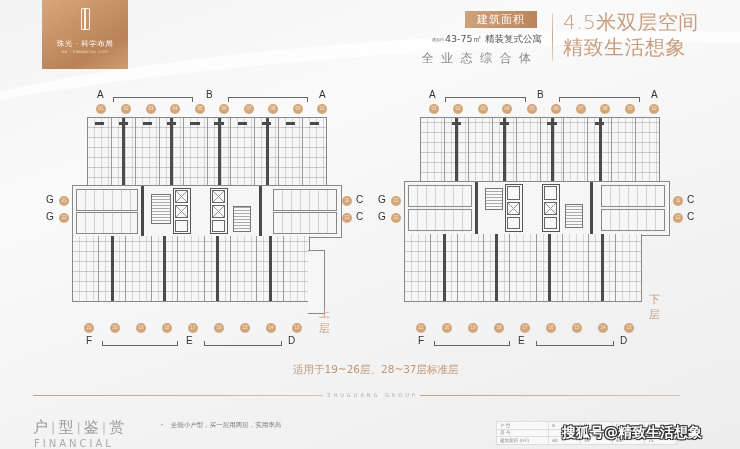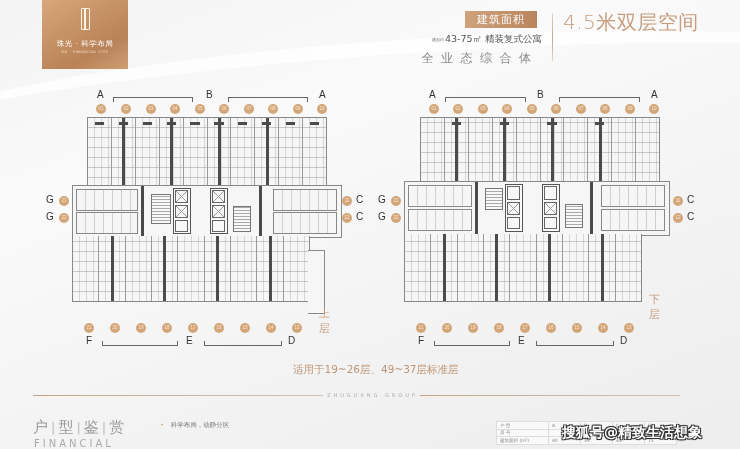--- a/index.html
+++ b/index.html
@@ -134,20 +134,21 @@
 </div>
 
 <div class="tag">建筑面积</div>
 <div class="spec">
   <span class="mini">建面约</span><span>43-75㎡ 精装复式公寓</span>
 </div>
 <div class="spec2">全业态综合体</div>
 <div class="vline"></div>
 <div class="headline">
   <div>4.5米双层空间</div>
+  <div>精致生活想象</div>
 </div>
 
 <div class="plan" style="left:0;top:0;">
 
   <span class="axis-letter" style="left:97px;top:89px;">A</span>
   <div class="bracket" style="left:113px;top:97px;width:80px;"></div>
   <span class="axis-letter" style="left:206px;top:89px;">B</span>
   <div class="bracket" style="left:228px;top:97px;width:80px;"></div>
   <span class="axis-letter" style="left:319px;top:89px;">A</span>
 
@@ -378,31 +379,31 @@
   <span class="dot" style="left:572px;top:323px;">15</span>
   <span class="dot" style="left:598px;top:323px;">14</span>
   <span class="dot" style="left:624px;top:323px;">13</span>
   <span class="axis-letter" style="left:418px;top:335px;">F</span>
   <div class="bracket down" style="left:434px;top:341px;width:76px;"></div>
   <span class="axis-letter" style="left:518px;top:335px;">E</span>
   <div class="bracket down" style="left:536px;top:341px;width:78px;"></div>
   <span class="axis-letter" style="left:620px;top:335px;">D</span>
 </div>
 
-<div class="apply">适用于19~26层、49~37层标准层</div>
+<div class="apply">适用于19~26层、28~37层标准层</div>
 <div class="divider" style="left:33px;width:290px;"></div>
 <div class="group">ZHUGUANG GROUP</div>
 <div class="divider" style="left:420px;width:260px;"></div>
 
 <div class="section-title">
   <span>户</span><span class="sep">|</span><span>型</span><span class="sep">|</span><span>鉴</span><span class="sep">|</span><span>赏</span>
 </div>
 <div class="section-sub">FINANCIAL</div>
 <ul class="bullets">
-  <li>科学布局，动静分区</li>
+  <li>全能小户型，买一层用两层，实用率高</li>
 </ul>
 
 <table class="table">
   <tbody>
       <tr>
     <td>户 型</td>
         <td>A</td>
         <td>B</td>
         <td>C</td>
         <td>D</td>

